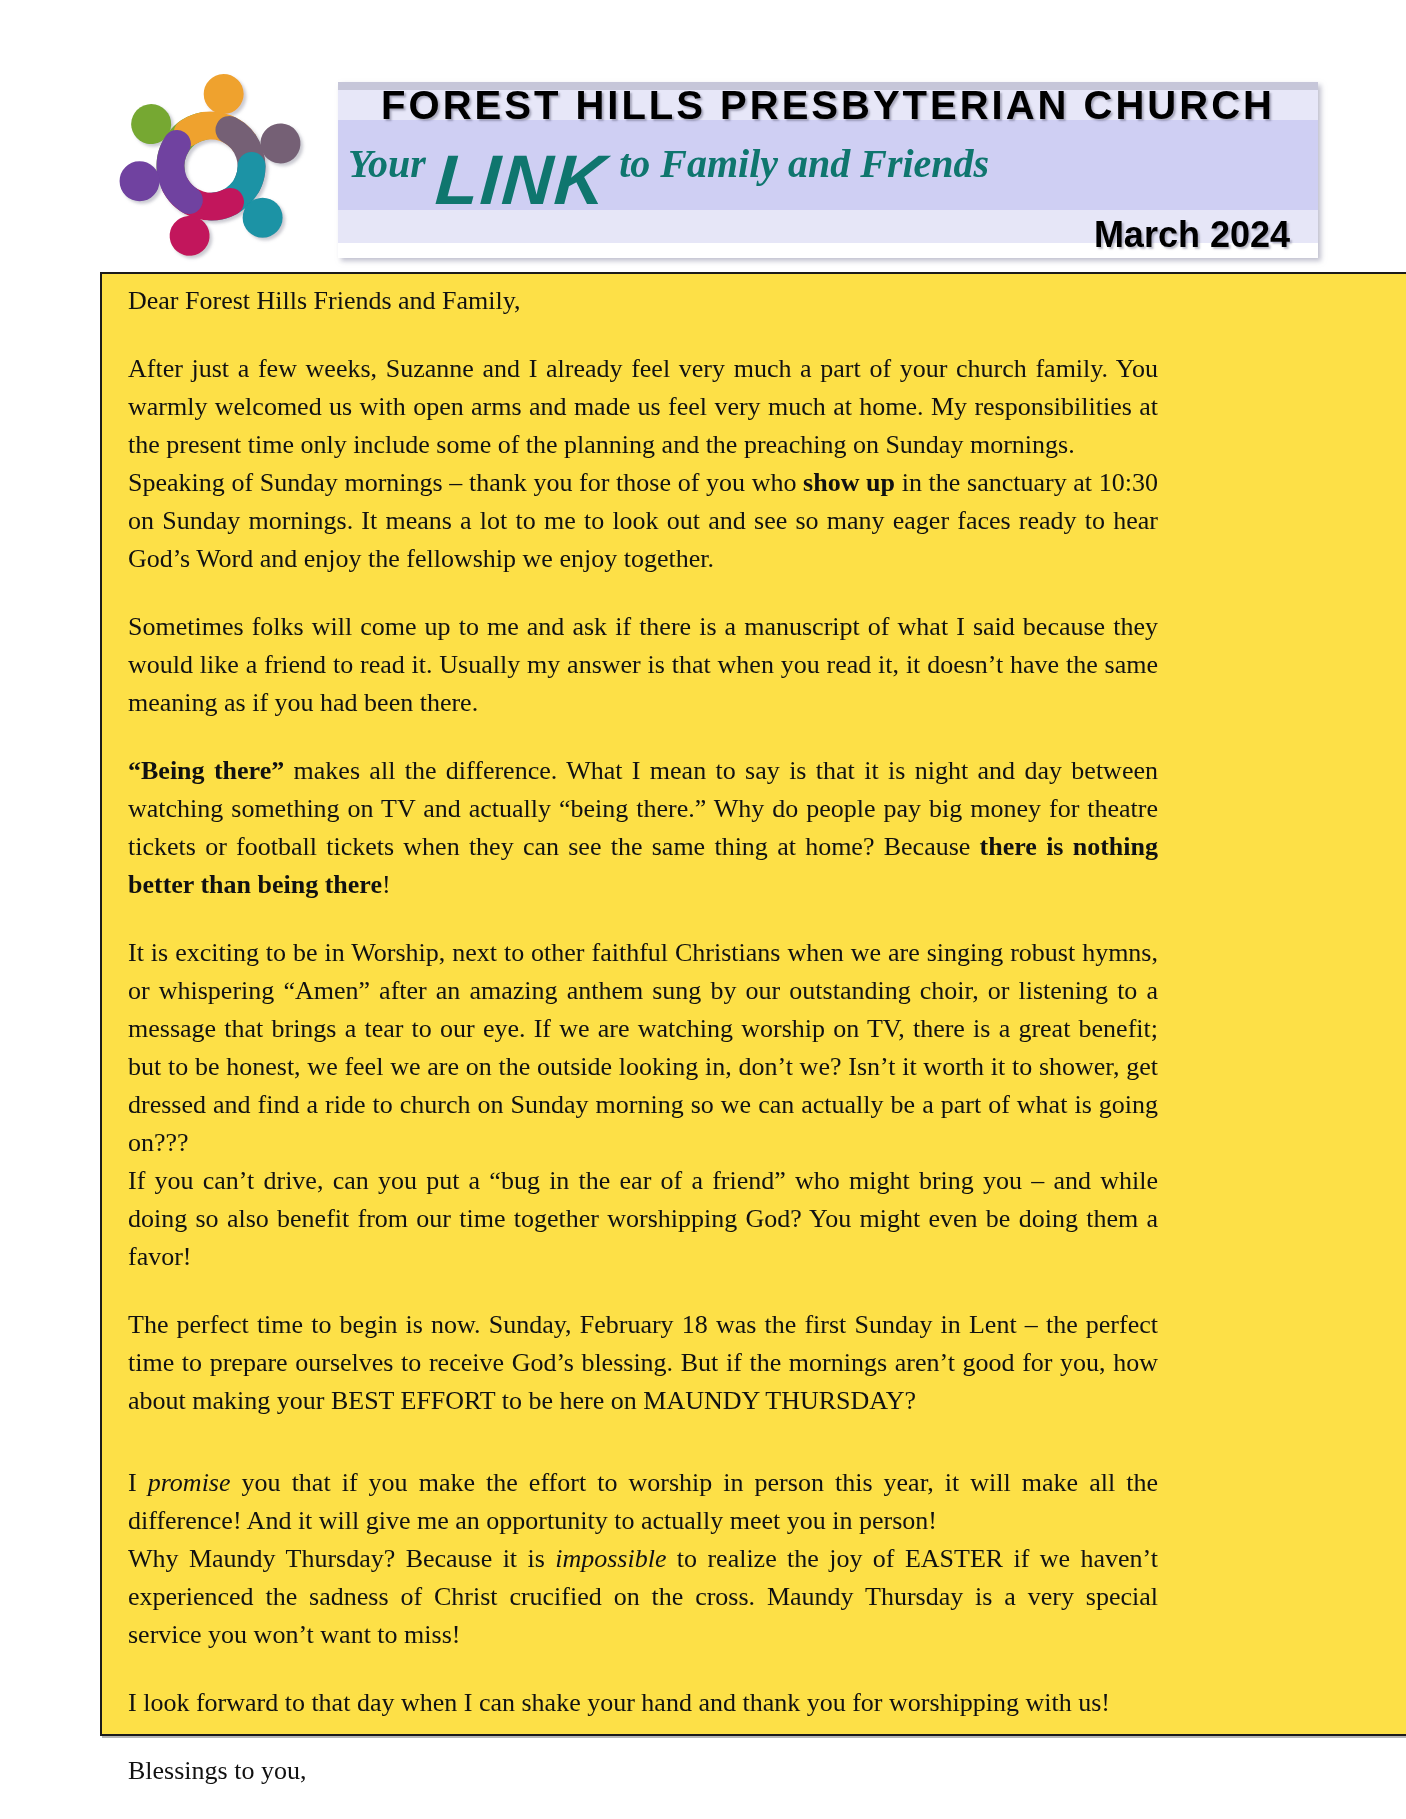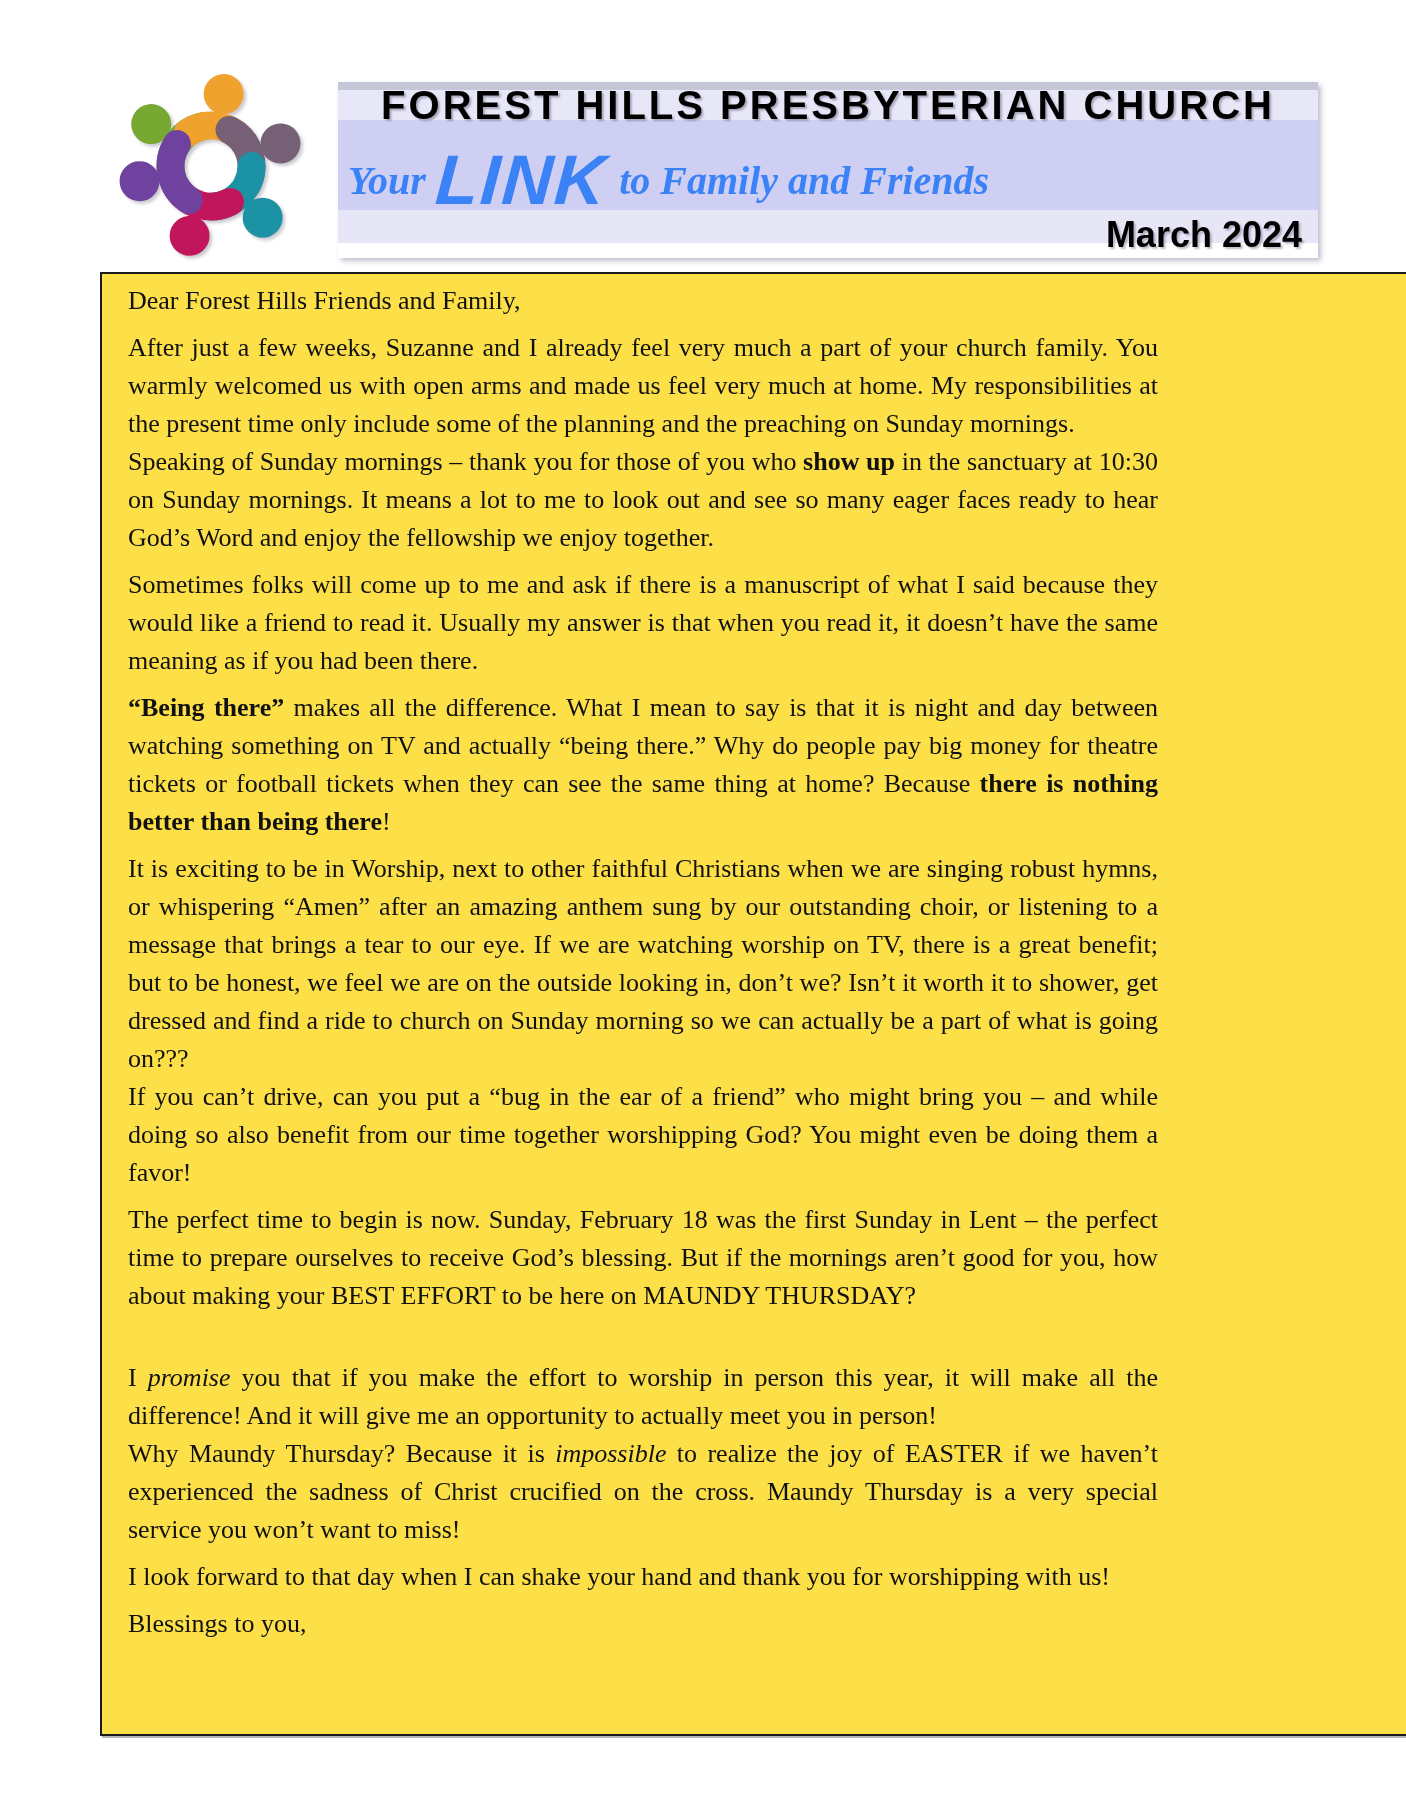--- a/index.html
+++ b/index.html
@@ -16,35 +16,35 @@
   .strip-top  { height:8px; }
   .band-title { height:30px; display:flex; align-items:center; justify-content:center; }
   .band-main  { height:90px; }
   .band-bottom{ height:33px; }
   .church-name {
     font-family:"Liberation Sans", sans-serif; font-weight:bold; font-size:40px;
     letter-spacing:3px; color:#000; white-space:nowrap;
     text-shadow:2px 2px 2px rgba(90,90,115,0.45);
   }
   .tagline {
-    position:absolute; left:10px; top:58px; display:flex; align-items:center;
-    color:#3b82f6; white-space:nowrap;
+    position:absolute; left:10px; top:58px; display:flex; align-items:flex-start;
+    color:#0f766e; white-space:nowrap;
   }
   .tag-your {
     font-family:"Liberation Serif", serif; font-style:italic; font-weight:bold; font-size:40px;
   }
   .tag-link {
     font-family:"Liberation Sans", sans-serif; font-style:italic; font-weight:bold; font-size:70px;
     letter-spacing:2px; margin:0 12px 0 10px; transform:skewX(-4deg);
   }
   .tag-rest {
     font-family:"Liberation Serif", serif; font-style:italic; font-weight:bold; font-size:40px;
   }
   .issue-date {
-    position:absolute; right:16px; bottom:2px;
+    position:absolute; right:28px; bottom:2px;
     font-family:"Liberation Sans", sans-serif; font-weight:bold; font-size:36px; color:#000;
     text-shadow:2px 2px 2px rgba(90,90,115,0.4); white-space:nowrap;
   }
 
   
   .logo-box {
     position:absolute; left:88px; top:68px; width:245px; height:200px; background:#fff;
     display:flex; align-items:center; justify-content:center;
   }
 
@@ -52,21 +52,21 @@
   .letter-box {
     position:absolute; left:100px; top:272px; width:1308px; height:1464px;
     border:2px solid #1b1b1b; box-sizing:border-box; background:#fde047;
     box-shadow:2px 2px 0 rgba(110,110,110,0.5);
   }
   .letter-text {
     margin:8px 0 0 26px; width:1030px;
     font-size:26px; line-height:38px; color:#111;
   }
   .para { margin:0; text-align:justify; }
-  .para.sp-line  { margin-top:9px; }
+  .para.sp-line  { margin-top:30px; }
   .para.sp-large { margin-top:44px; }
   .b { font-weight:bold; }
   .i { font-style:italic; }
 </style>
 </head>
 <body>
 
 <div class="page">
 
   <div class="banner">

